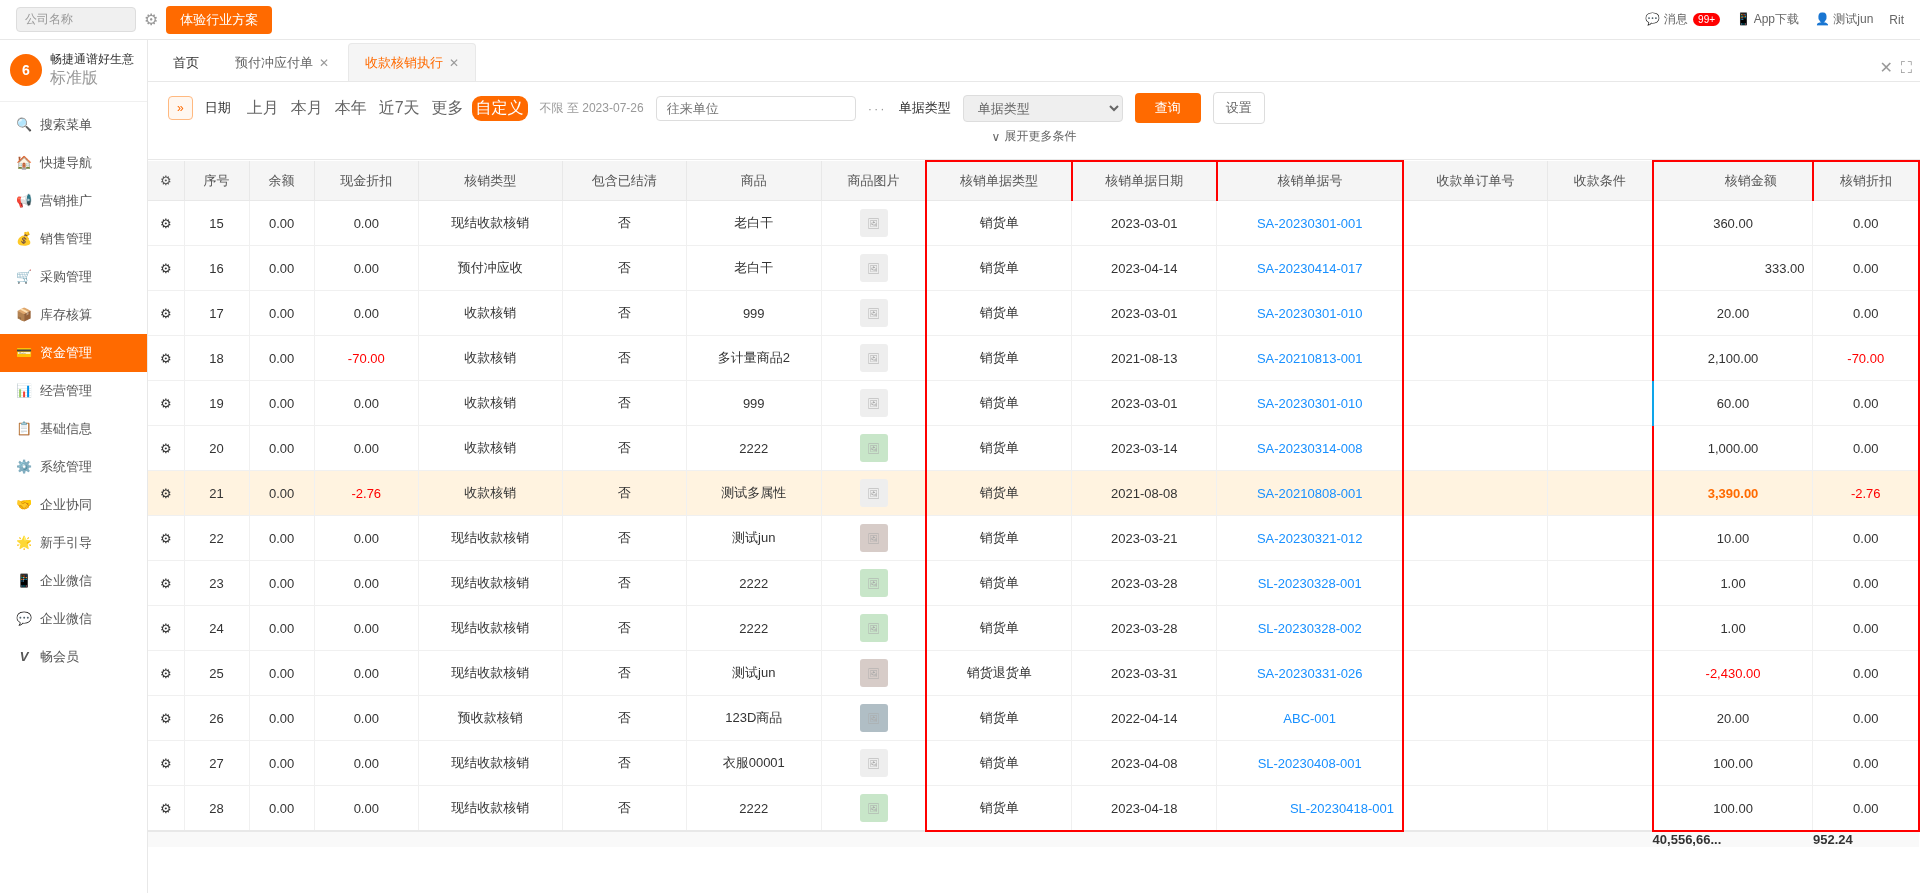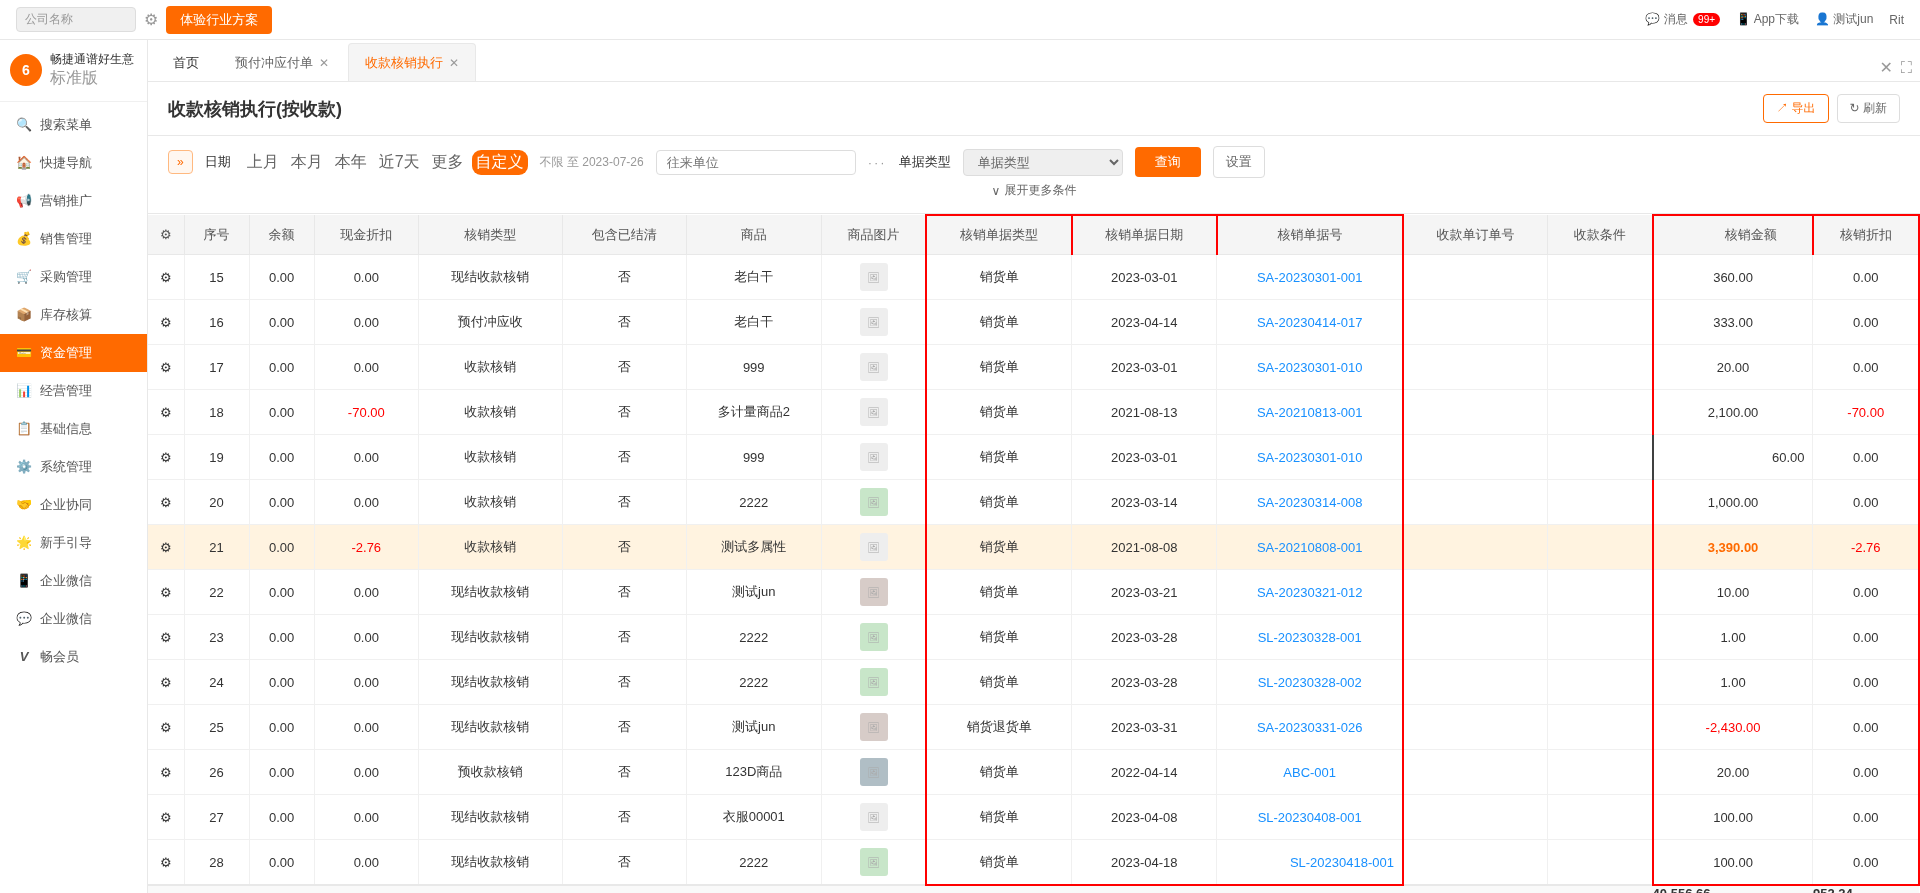--- a/index.html
+++ b/index.html
@@ -412,33 +412,20 @@
         <span class="tab-close">✕</span>
       </div>
       <div class="tab-bar-actions">
         <span style="cursor:pointer;">✕</span>
         <span style="cursor:pointer;">⛶</span>
       </div>
     </div>
 
     <div class="page-area">
 
-      <div class="page-header">
-        <div class="page-title">收款核销执行(按收款)</div>
-        <div class="page-header-actions">
-          <button class="btn-export">
-            <span>↗</span>
-            <span>导出</span>
-          </button>
-          <button class="btn-refresh">
-            <span>↻</span>
-            <span>刷新</span>
-          </button>
-        </div>
-      </div>
 
       <div class="filter-bar">
         <div class="filter-row">
           <button class="filter-expand-btn">»</button>
           <span class="filter-label">日期</span>
           <div class="date-btns">
             <button class="date-btn">上月</button>
             <button class="date-btn">本月</button>
             <button class="date-btn">本年</button>
             <button class="date-btn">近7天</button>
@@ -509,21 +496,21 @@
     <td style="">0.00</td>
     <td>预付冲应收</td>
     <td>否</td>
     <td>老白干</td>
     <td><span class="img-placeholder ">🖼</span></td>
     <td style="border-left: 2px solid #f00;">销货单</td>
     <td style="">2023-04-14</td>
     <td style="border-right: 2px solid #f00;"><span class="text-link">SA-20230414-017</span></td>
     <td></td>
     <td></td>
-    <td style="border-left: 2px solid #f00;">333.00</td>
+    <td style="border-left: 2px solid #f00; text-align: right;">333.00</td>
     <td style="border-right: 2px solid #f00;">0.00</td>
   </tr>
               <tr>
     <td>⚙</td>
     <td>17</td>
     <td>0.00</td>
     <td style="">0.00</td>
     <td>收款核销</td>
     <td>否</td>
     <td>999</td>
@@ -560,21 +547,21 @@
     <td style="">0.00</td>
     <td>收款核销</td>
     <td>否</td>
     <td>999</td>
     <td><span class="img-placeholder ">🖼</span></td>
     <td style="border-left: 2px solid #f00;">销货单</td>
     <td style="">2023-03-01</td>
     <td style="border-right: 2px solid #f00;"><span class="text-link">SA-20230301-010</span></td>
     <td></td>
     <td></td>
-    <td style="border-left: 2px solid #404040; text-align: right;">60.00</td>
+    <td style="border-left: 2px solid #0ea5e9;">60.00</td>
     <td style="border-right: 2px solid #f00;">0.00</td>
   </tr>
               <tr>
     <td>⚙</td>
     <td>20</td>
     <td>0.00</td>
     <td style="">0.00</td>
     <td>收款核销</td>
     <td>否</td>
     <td>2222</td>

